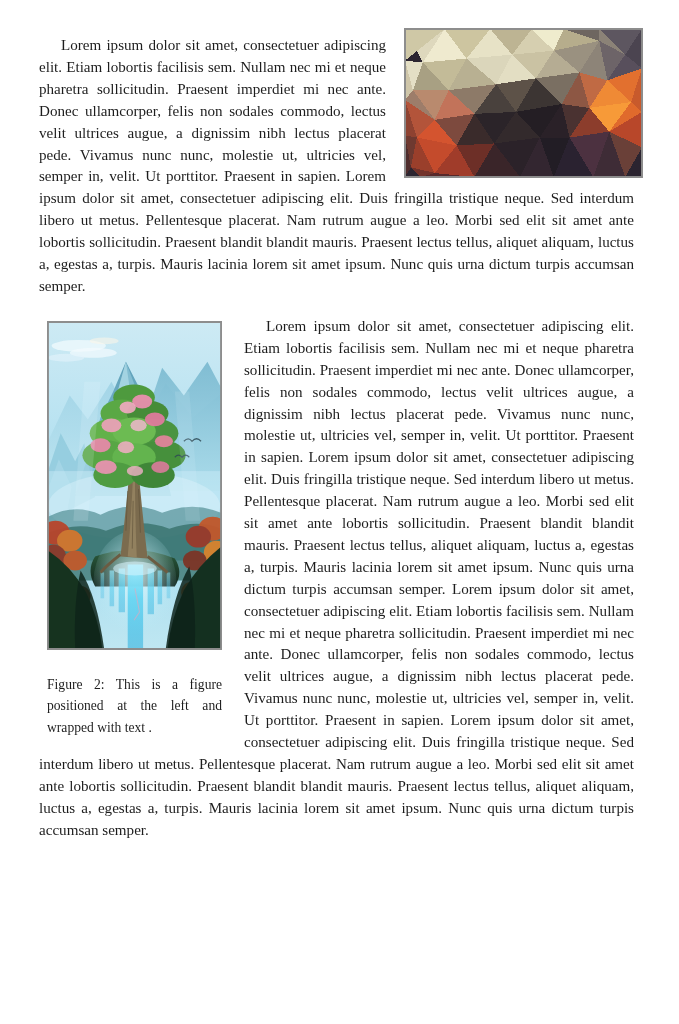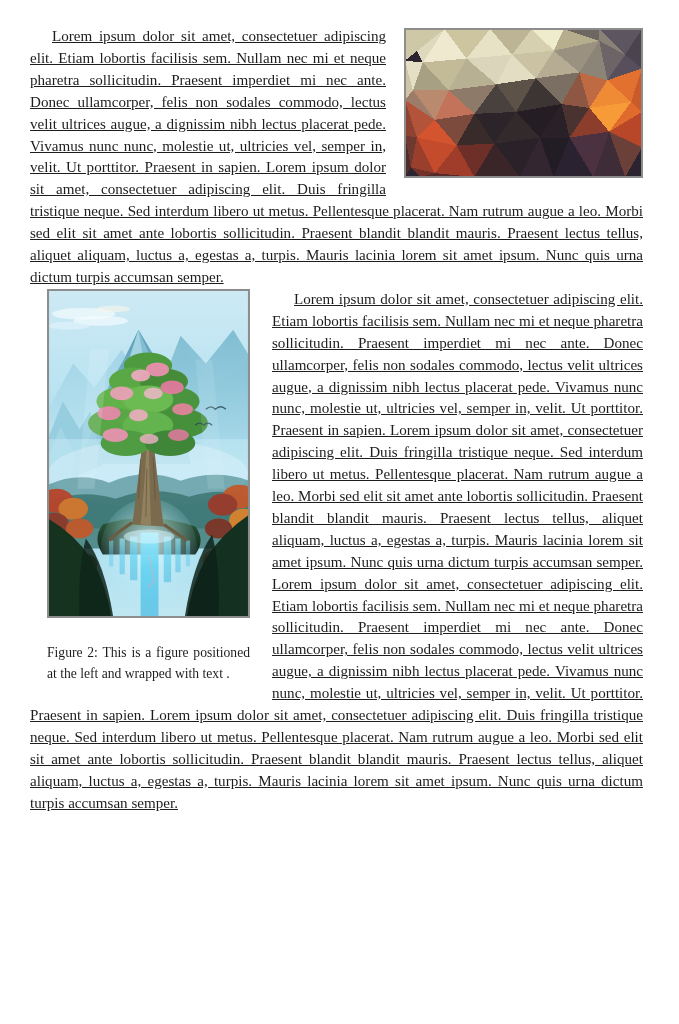--- a/index.html
+++ b/index.html
@@ -36,22 +36,22 @@
   .indent { text-indent: 22px; }
 
   
   .fig-right {
     float: right;
     width: 239px;
     margin: 2px 0 6px 18px;
   }
   .fig-left {
     float: left;
-    width: 203px;
-    margin: 0 22px 6px 17px;
+    width: 175px;
+    margin: 14px 22px 6px 17px;
   }
   .fig-caption {
     font-size: 13.6px;
     line-height: 21.6px;
     text-align: justify;
     text-justify: inter-word;
     hyphens: auto;
     -webkit-hyphens: auto;
     margin-top: 10px;
     color: #1d1d1d;
@@ -60,21 +60,21 @@
 
   .figimg {
     display: block;
     width: 100%;
     border: 1px solid #8d8d8d;
     box-sizing: border-box;
   }
   .fig-right .figimg { height: 150px; }
   .fig-left  .figimg { height: 329px; }
 
-  .para { margin: 0; text-decoration: underline; }
+  .para { margin: 9px; }
 
   .clear { clear: both; }
 
   svg { display: block; }
 </style>
 </head>
 <body>
 
 <div class="page">
 

